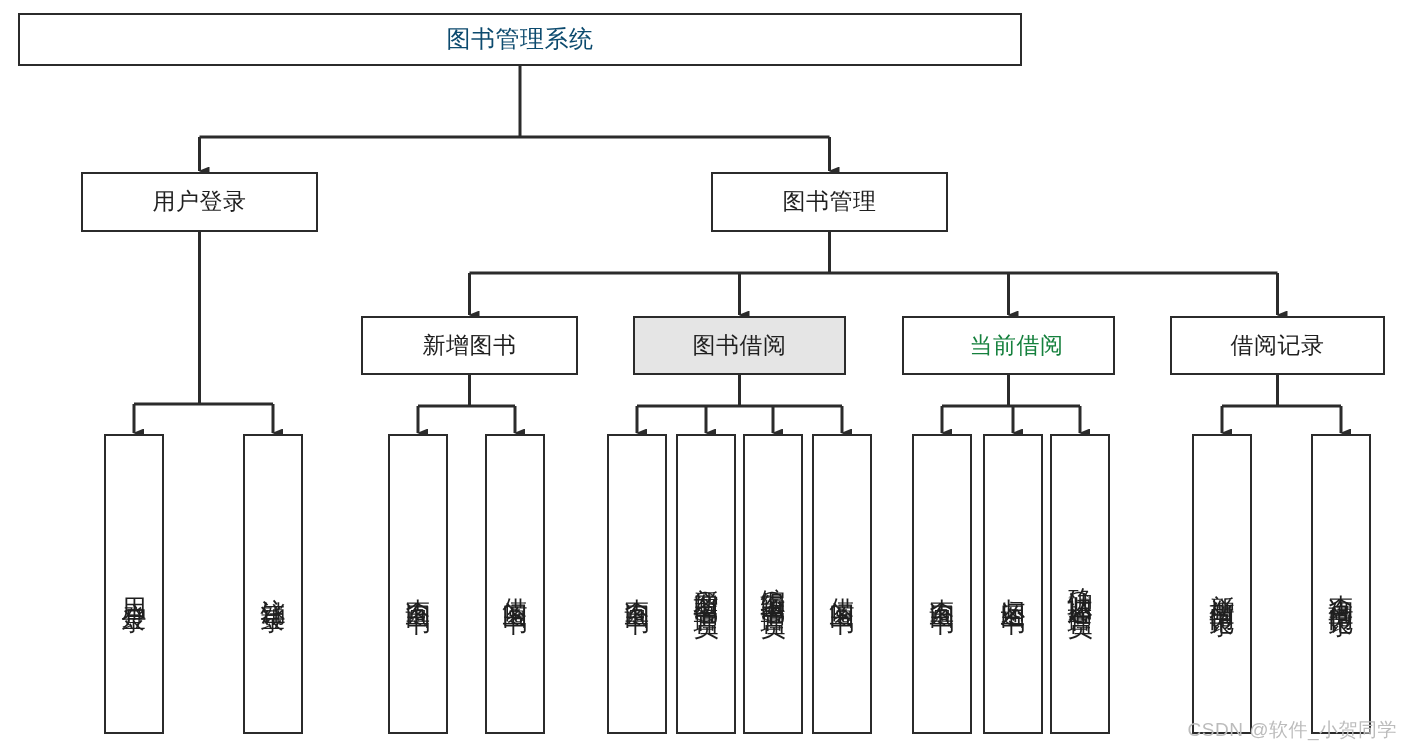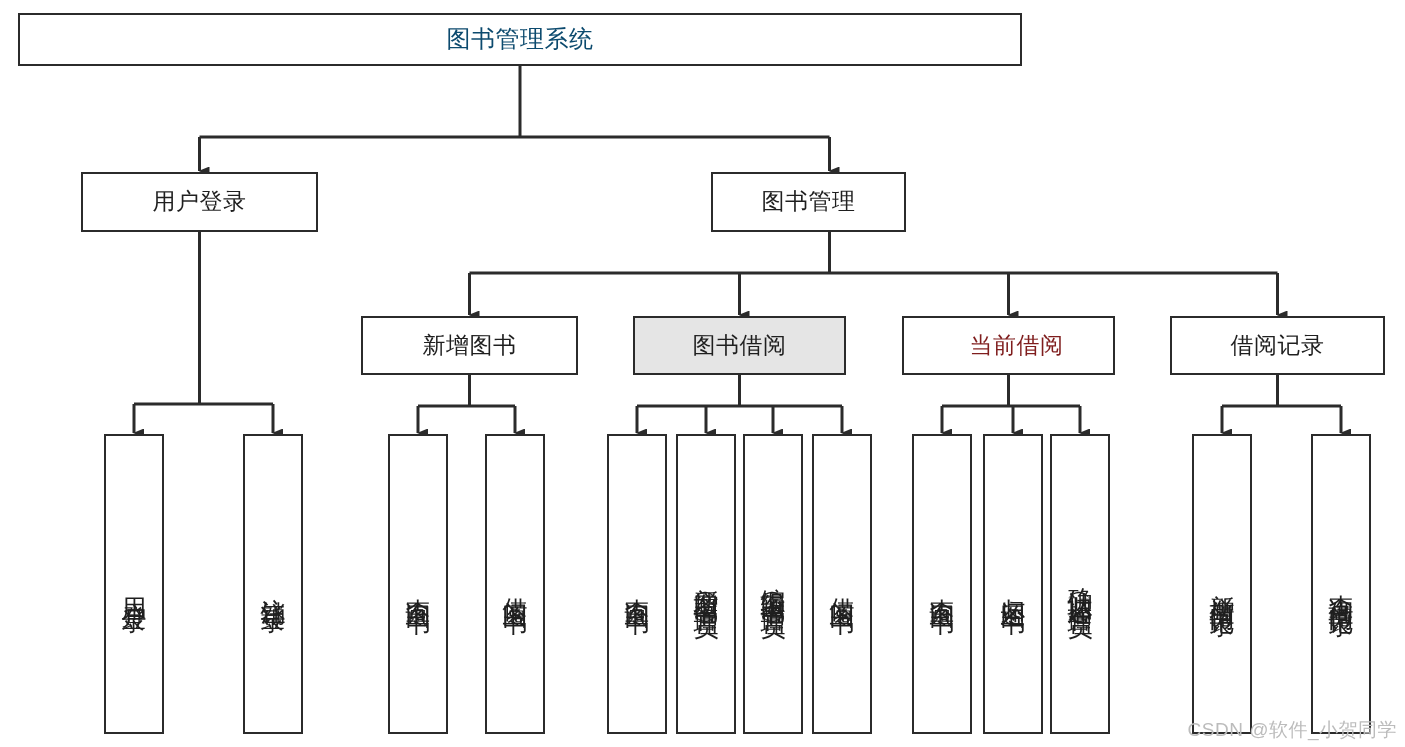--- a/index.html
+++ b/index.html
@@ -127,31 +127,31 @@
       </g>
   </svg>
 
   <div id="nodes-layer">
       <div class="node horiz root" style="left: 18px; top: 13px; width: 1004px; height: 53px; border-color: rgb(43, 43, 43); background: rgb(255, 255, 255);">
         <span class="node-label" style="color: #0c4a6e;">图书管理系统</span>
       </div>
       <div class="node horiz" style="left: 81px; top: 172px; width: 237px; height: 60px; border-color: rgb(43, 43, 43); background: rgb(255, 255, 255);">
         <span class="node-label" style="color: rgb(31, 31, 31);">用户登录</span>
       </div>
-      <div class="node horiz" style="left: 711px; top: 172px; width: 195px; height: 60px; border-color: rgb(43, 43, 43); background: rgb(255, 255, 255);">
+      <div class="node horiz" style="left: 711px; top: 172px; width: 237px; height: 60px; border-color: rgb(43, 43, 43); background: rgb(255, 255, 255);">
         <span class="node-label" style="color: rgb(31, 31, 31);">图书管理</span>
       </div>
       <div class="node horiz" style="left: 361px; top: 316px; width: 217px; height: 59px; border-color: rgb(43, 43, 43); background: rgb(255, 255, 255);">
         <span class="node-label" style="color: rgb(31, 31, 31);">新增图书</span>
       </div>
       <div class="node horiz" style="left: 633px; top: 316px; width: 213px; height: 59px; border-color: rgb(43, 43, 43); background: #e5e5e5;">
         <span class="node-label" style="color: rgb(31, 31, 31);">图书借阅</span>
       </div>
       <div class="node horiz" style="left: 902px; top: 316px; width: 213px; height: 59px; border-color: rgb(43, 43, 43); background: rgb(255, 255, 255);">
-        <span class="node-label" style="color: #7f1d1d; margin-left: 16px;">当前借阅</span>
+        <span class="node-label" style="color: #15803d; margin-left: 16px;">当前借阅</span>
       </div>
       <div class="node horiz" style="left: 1170px; top: 316px; width: 215px; height: 59px; border-color: rgb(43, 43, 43); background: rgb(255, 255, 255);">
         <span class="node-label" style="color: rgb(31, 31, 31);">借阅记录</span>
       </div>
       <div class="node vert" style="left: 104px; top: 434px; width: 60px; height: 300px; border-color: rgb(43, 43, 43); background: rgb(255, 255, 255);">
         <span class="node-label" style="color: rgb(31, 31, 31);">用户登录</span>
       </div>
       <div class="node vert" style="left: 243px; top: 434px; width: 60px; height: 300px; border-color: rgb(43, 43, 43); background: rgb(255, 255, 255);">
         <span class="node-label" style="color: rgb(31, 31, 31);">注销登录</span>
       </div>

